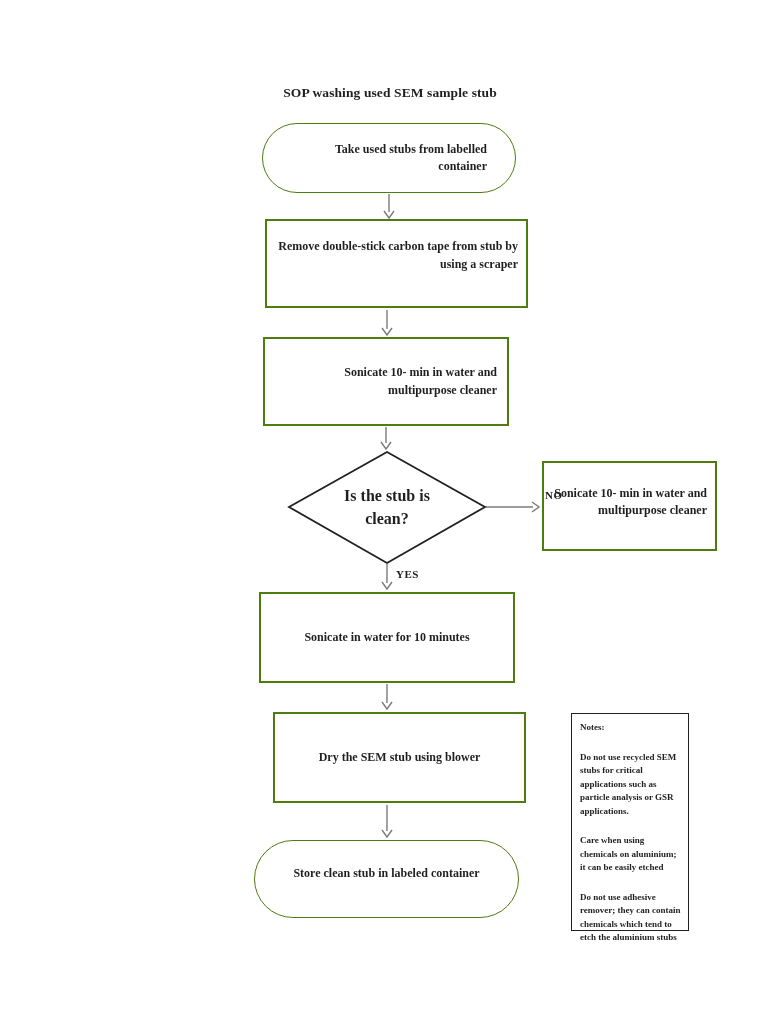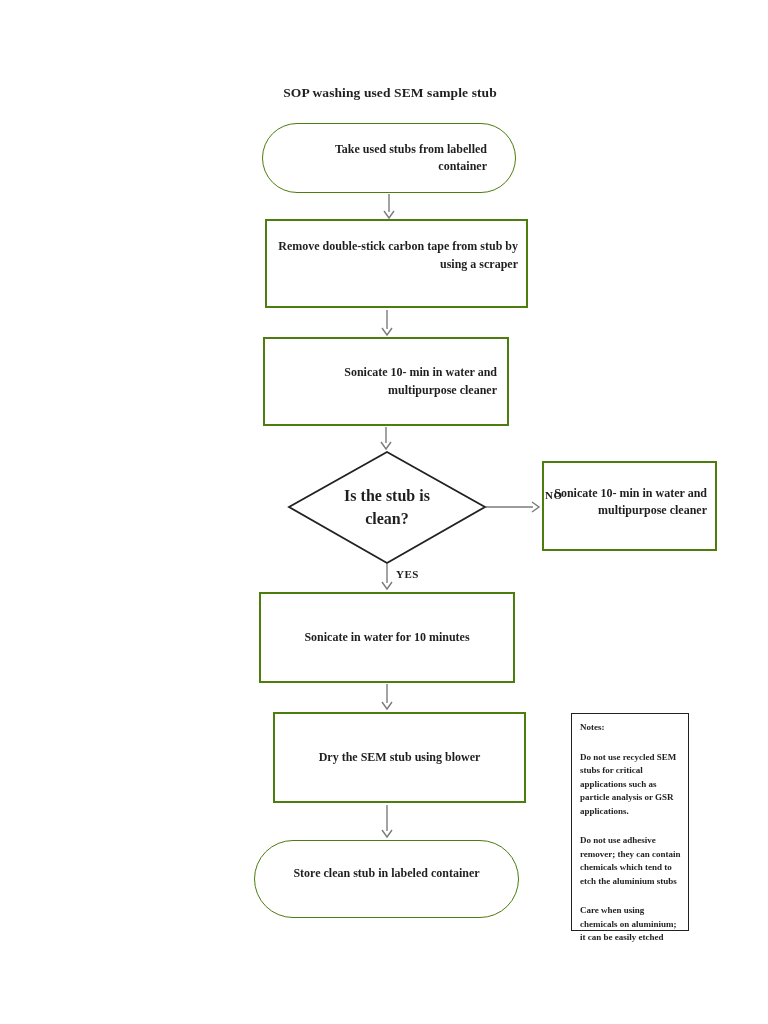--- a/index.html
+++ b/index.html
@@ -140,17 +140,17 @@
     <span>Dry the SEM stub using blower</span>
   </div>
 
   <div class="node stadium" style="left:254px; top:840px; width:265px; height:78px; border-radius:39px; padding:6px 10px 16px 10px;">
     <span>Store clean stub in labeled container</span>
   </div>
 
   <div class="notes">
     <p class="heading">Notes:</p>
     <p>Do not use recycled SEM stubs for critical applications such as particle analysis or GSR applications.</p>
+    <p>Care when using chemicals on aluminium; it can be easily etched</p>
     <p>Do not use adhesive remover; they can contain chemicals which tend to etch the aluminium stubs</p>
-    <p>Care when using chemicals on aluminium; it can be easily etched</p>
   </div>
 
 </div>
 
 </body></html>

